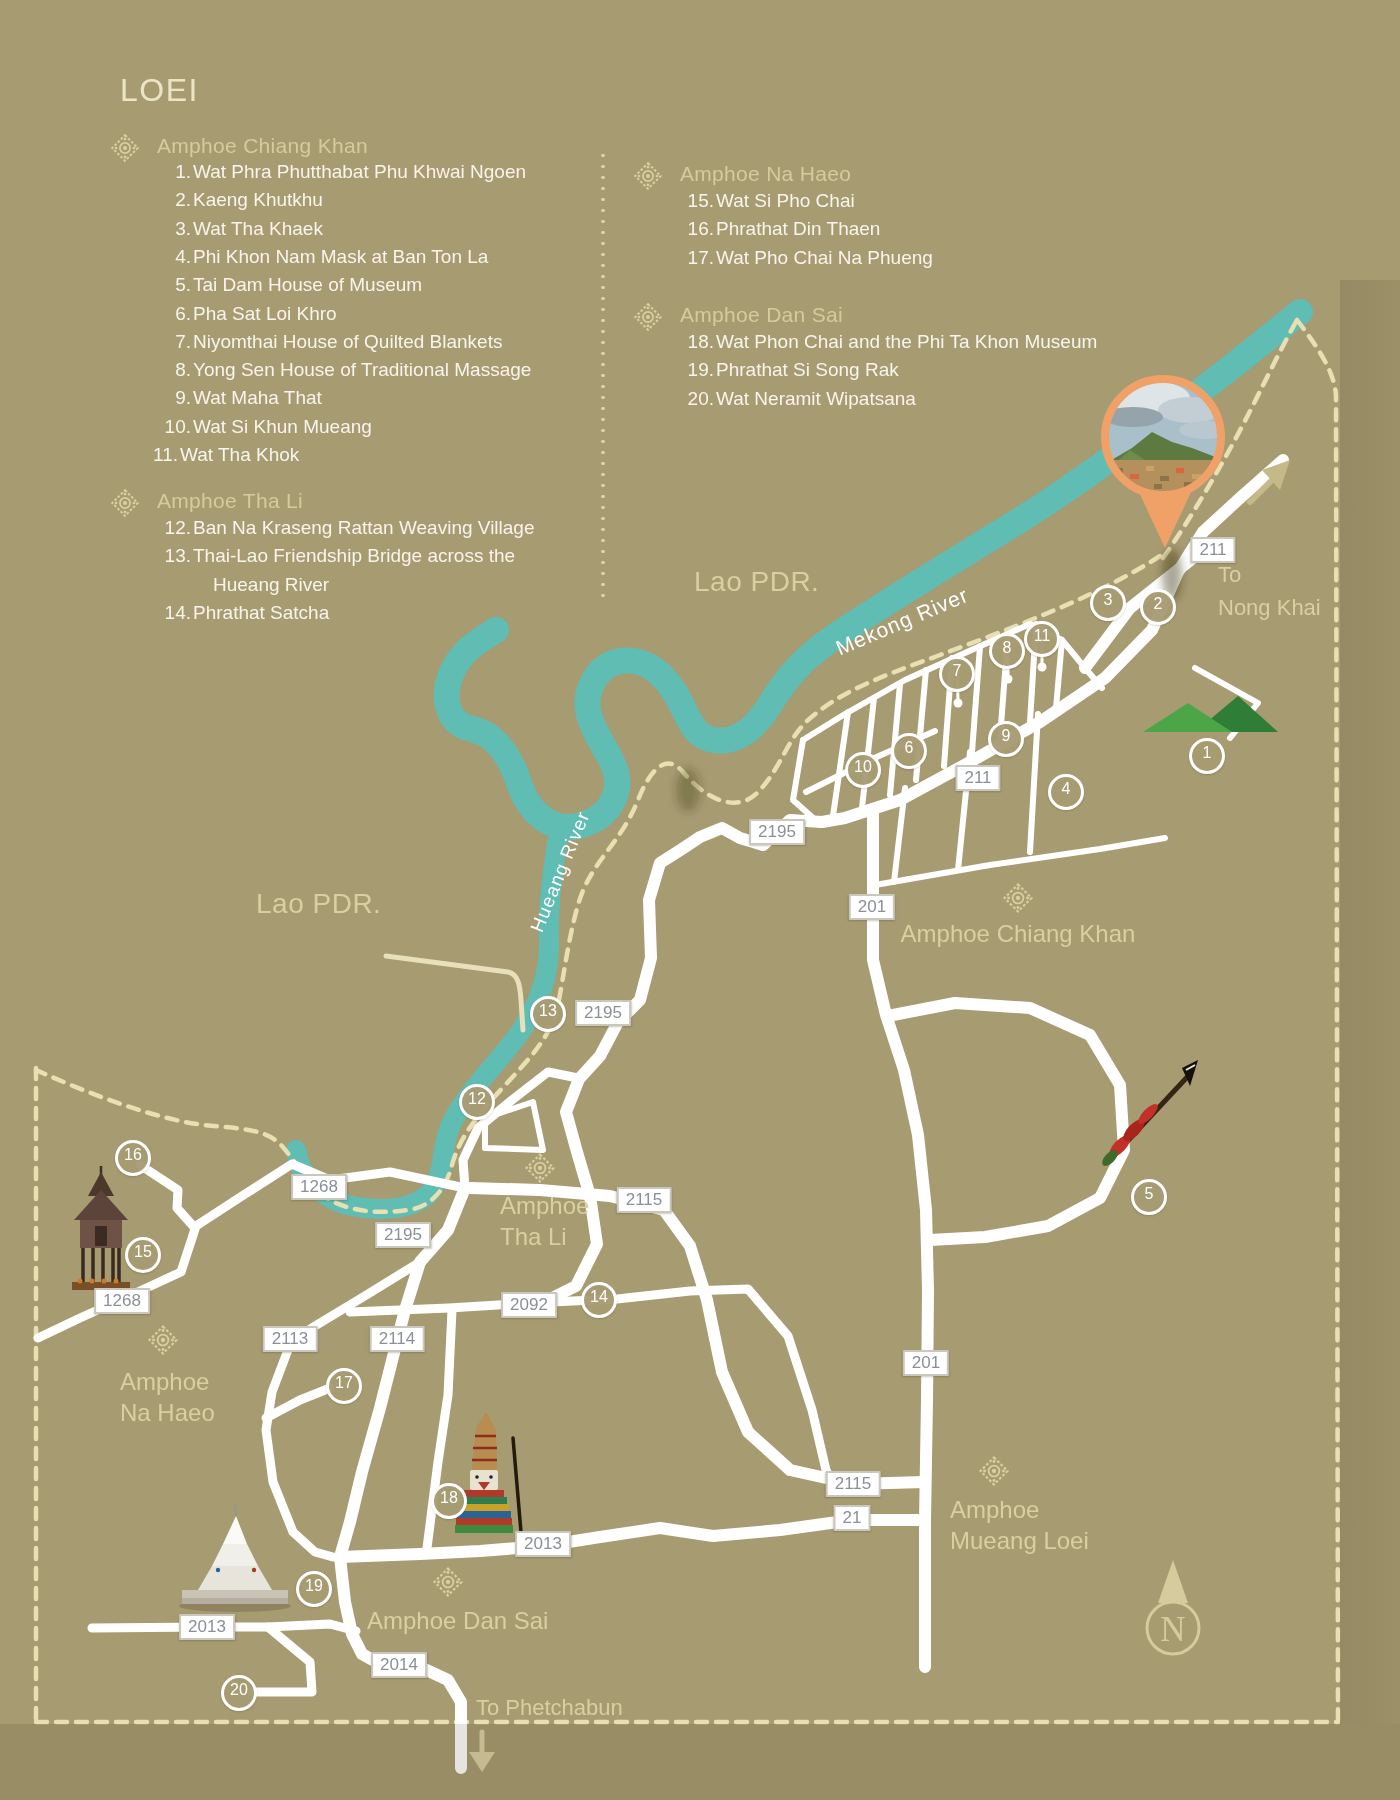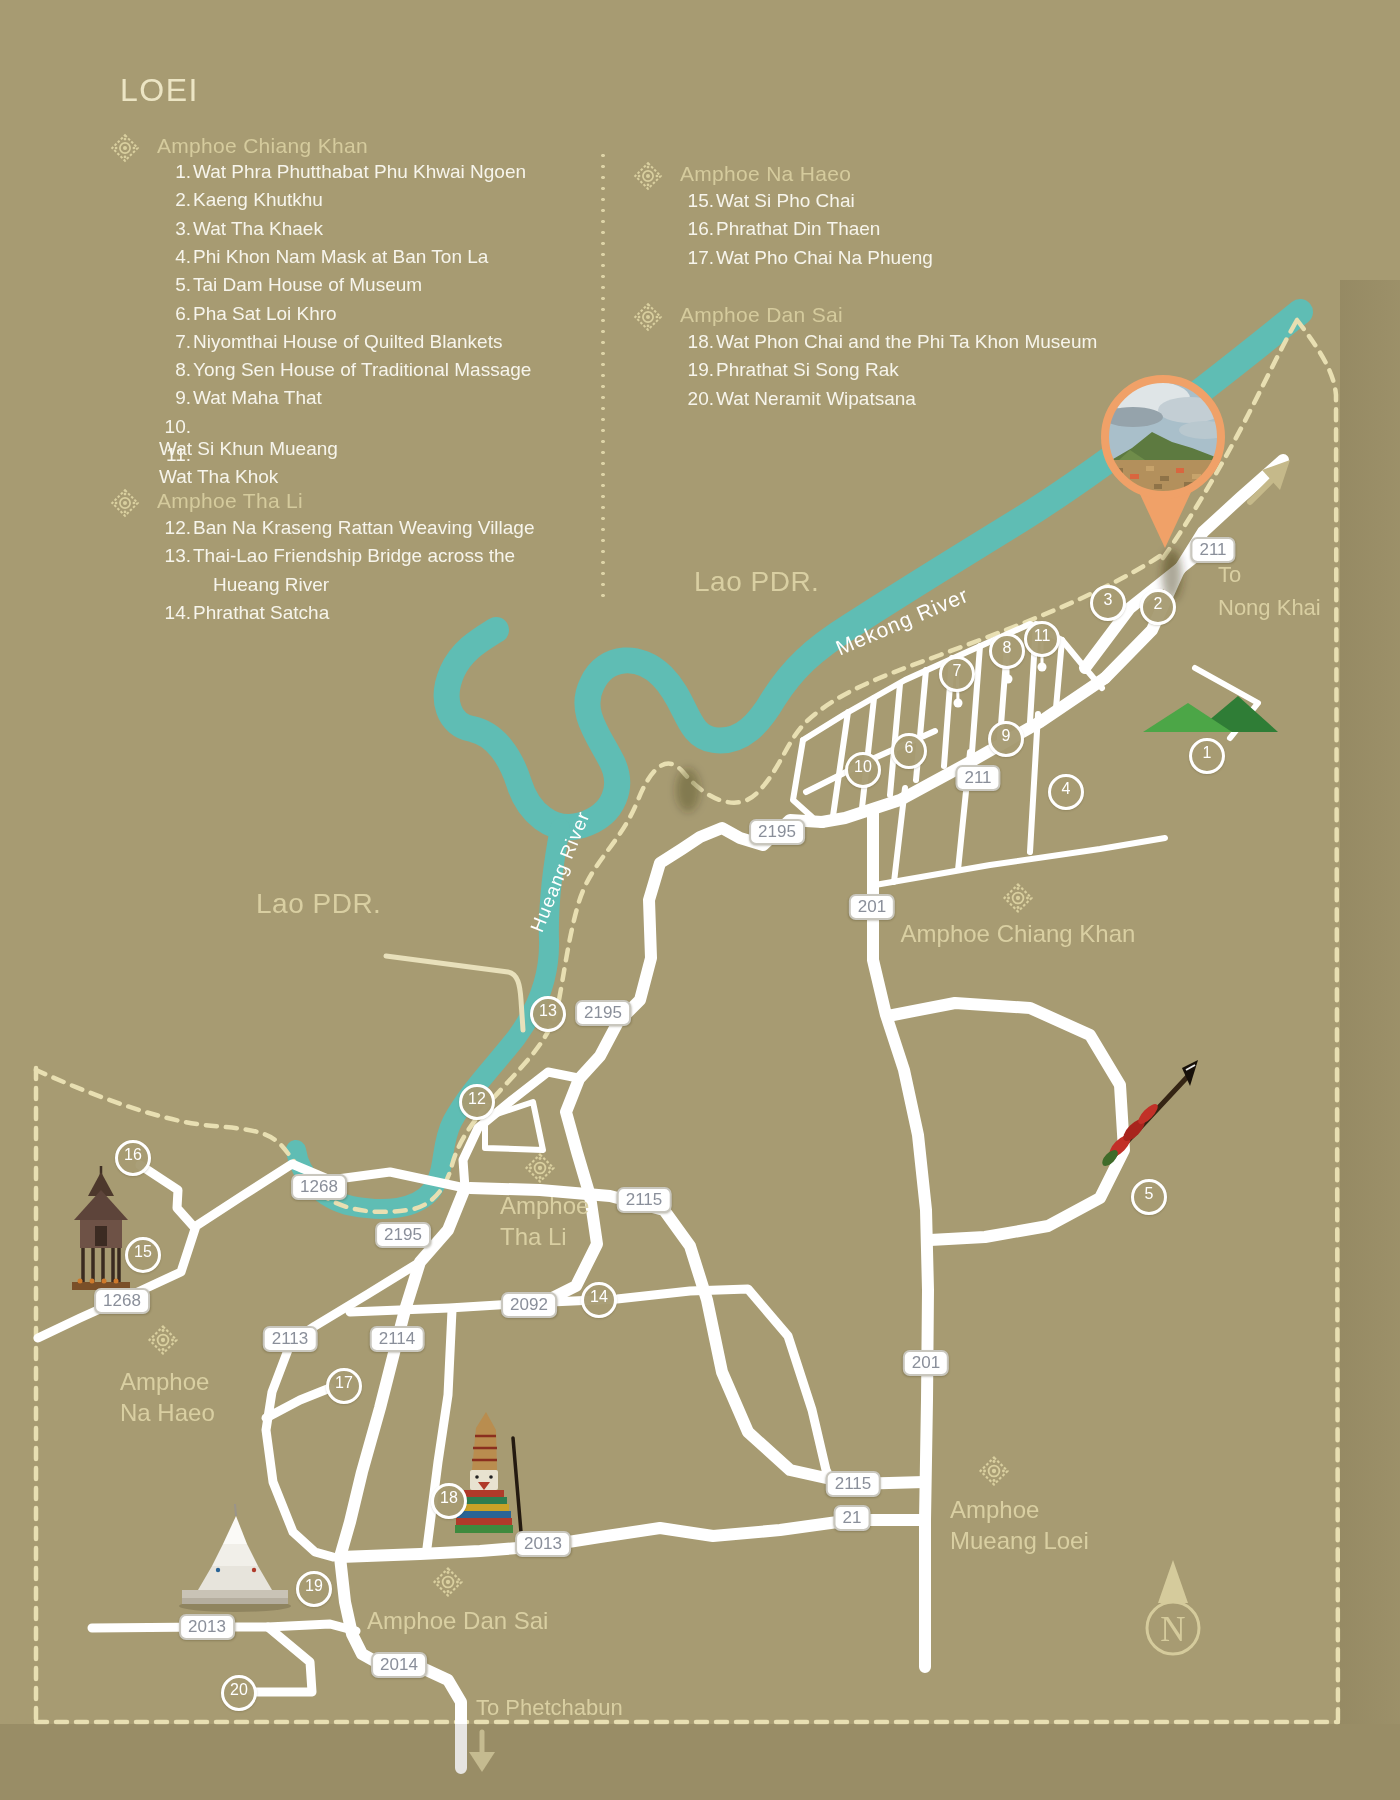--- a/index.html
+++ b/index.html
@@ -12,21 +12,21 @@
   .legend-row{position:absolute;white-space:nowrap;font-size:19px;color:#f7f5ec;height:28px;display:flex}
   .legend-row .num{display:inline-block;width:34px;text-align:right;flex:none}
   .legend-row .lbl{margin-left:2px}
   .legend-row .lbl.ind{margin-left:22px}
   #col-divider{position:absolute;left:601px;top:150px;width:4px;height:452px;
      background-image:radial-gradient(circle,#ddd3a6 1.7px,rgba(0,0,0,0) 1.9px);
      background-size:4px 11px;background-repeat:repeat-y}
   
   .orn{position:absolute;transform:translate(-50%,-50%)}
   .badge{position:absolute;transform:translate(-50%,-50%);background:#ffffff;color:#8a8f9a;
-     border:2px solid #c9c7be;border-radius:7px;font-size:17px;line-height:20px;padding:1px 7px;
+     border:2px solid #c9c7be;border-radius:1px;font-size:17px;line-height:20px;padding:1px 7px;
      white-space:nowrap;box-shadow:0 1px 2px rgba(60,50,20,.25)}
   .poi{position:absolute;transform:translate(-50%,-50%);width:30px;height:30px;border:3.5px solid #ffffff;
      border-radius:50%;background:rgba(167,155,114,.96);color:#ffffff;font-size:16px;line-height:23px;
      text-align:center;box-shadow:0 1px 2px rgba(60,50,20,.2)}
   .map-label{position:absolute;color:#d9cfa2;white-space:nowrap}
   .lab-big{font-size:28px;letter-spacing:.5px}
   .lab-district{font-size:24px;line-height:31px}
   .lab-dest{font-size:22px;line-height:33px}
   .shade{position:absolute;pointer-events:none}
 </style>
@@ -280,25 +280,25 @@
       <span class="lbl">Niyomthai House of Quilted Blankets</span>
     </div>
     <div class="legend-row" style="left: 157px; top: 359.1px;">
       <span class="num">8.</span>
       <span class="lbl">Yong Sen House of Traditional Massage</span>
     </div>
     <div class="legend-row" style="left: 157px; top: 387.4px;">
       <span class="num">9.</span>
       <span class="lbl">Wat Maha That</span>
     </div>
-    <div class="legend-row" style="left: 157px; top: 415.7px; flex-direction: column;">
+    <div class="legend-row" style="left: 157px; top: 415.7px;">
       <span class="num">10.</span>
       <span class="lbl">Wat Si Khun Mueang</span>
     </div>
-    <div class="legend-row" style="left: 157px; top: 444px; flex-direction: column;">
+    <div class="legend-row" style="left: 144px; top: 444px;">
       <span class="num">11.</span>
       <span class="lbl">Wat Tha Khok</span>
     </div>
     <div class="legend-header" style="left: 157px; top: 489px;">Amphoe Tha Li</div>
     <div class="legend-row" style="left: 157px; top: 517px;">
       <span class="num">12.</span>
       <span class="lbl">Ban Na Kraseng Rattan Weaving Village</span>
     </div>
     <div class="legend-row" style="left: 157px; top: 545.3px;">
       <span class="num">13.</span>

